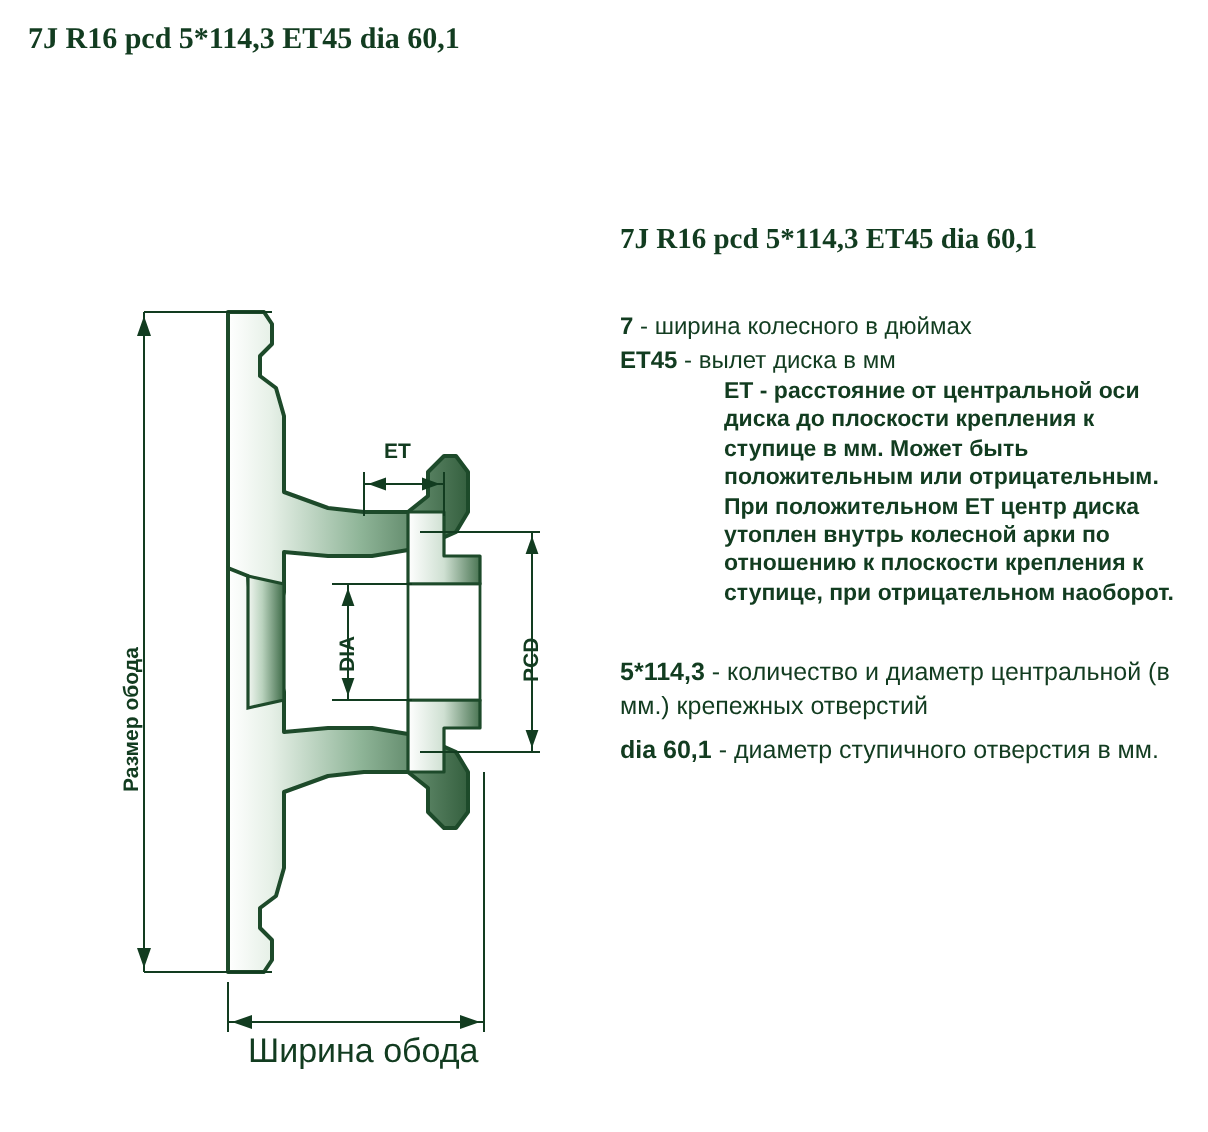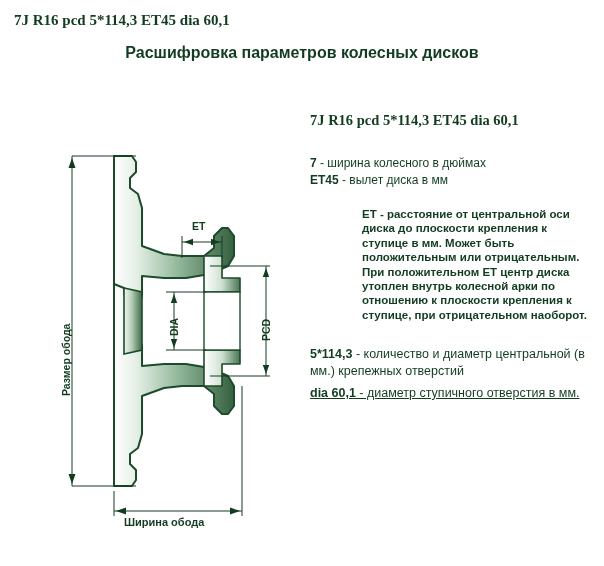--- a/index.html
+++ b/index.html
@@ -63,21 +63,20 @@
     font-family: "Liberation Sans", sans-serif;
     font-size: 12px;
     line-height: 17px;
     color: #123c20;
     white-space: nowrap;
   }
   .legend-line b {
     font-weight: bold;
   }
   .legend-block {
-    margin-top: 18px;
     margin-left: 52px;
     font-family: "Liberation Sans", sans-serif;
     font-weight: bold;
     font-size: 11.5px;
     line-height: 14.4px;
     color: #123c20;
     width: 232px;
   }
   .legend-block2 {
     margin-top: 24px;
@@ -104,31 +103,30 @@
     font-size: 10.5px;
     font-weight: bold;
     color: #123c20;
     white-space: nowrap;
   }
   .lbl-vert {
     transform-origin: 0 0;
     transform: rotate(-90deg);
   }
   .lbl-plain {
-    font-weight: bold;
-    font-size: 11px;
+    font-weight: normal;
+    font-size: 17px;
   }
 </style>
 </head>
 <body>
 
 <div class="page">
 
   <div id="top-code">7J R16 pcd 5*114,3 ET45 dia 60,1</div>
-  <div id="main-title">Расшифровка параметров колесных дисков</div>
 
   <div id="diagram">
     <svg width="290" height="450" viewBox="0 0 290 450">
       <defs>
         <linearGradient id="rimgrad" x1="0" y1="0" x2="1" y2="0">
           <stop offset="0%" stop-color="#ffffff"></stop>
           <stop offset="18%" stop-color="#e6f0e7"></stop>
           <stop offset="55%" stop-color="#8fb598"></stop>
           <stop offset="100%" stop-color="#35603f"></stop>
         </linearGradient>
@@ -236,19 +234,19 @@
     <div class="legend-line">
       <b>ET45</b><span> - вылет диска в мм</span>
     </div>
 
     <div class="legend-block">ЕТ - расстояние от центральной оси диска до плоскости крепления к ступице в мм. Может быть положительным или отрицательным. При положительном ЕТ центр диска утоплен внутрь колесной арки по отношению к плоскости крепления к ступице, при отрицательном наоборот.</div>
 
     <div class="legend-block2">
       <b>5*114,3</b><span> - количество и диаметр центральной (в мм.) крепежных отверстий</span>
     </div>
 
-    <div class="legend-block2" style="margin-top:6px;text-decoration:underline;">
+    <div class="legend-block2" style="margin-top:6px;">
       <b>dia 60,1</b><span> - диаметр ступичного отверстия в мм.</span>
     </div>
 
   </div>
 
 </div>
 
 </body></html>

